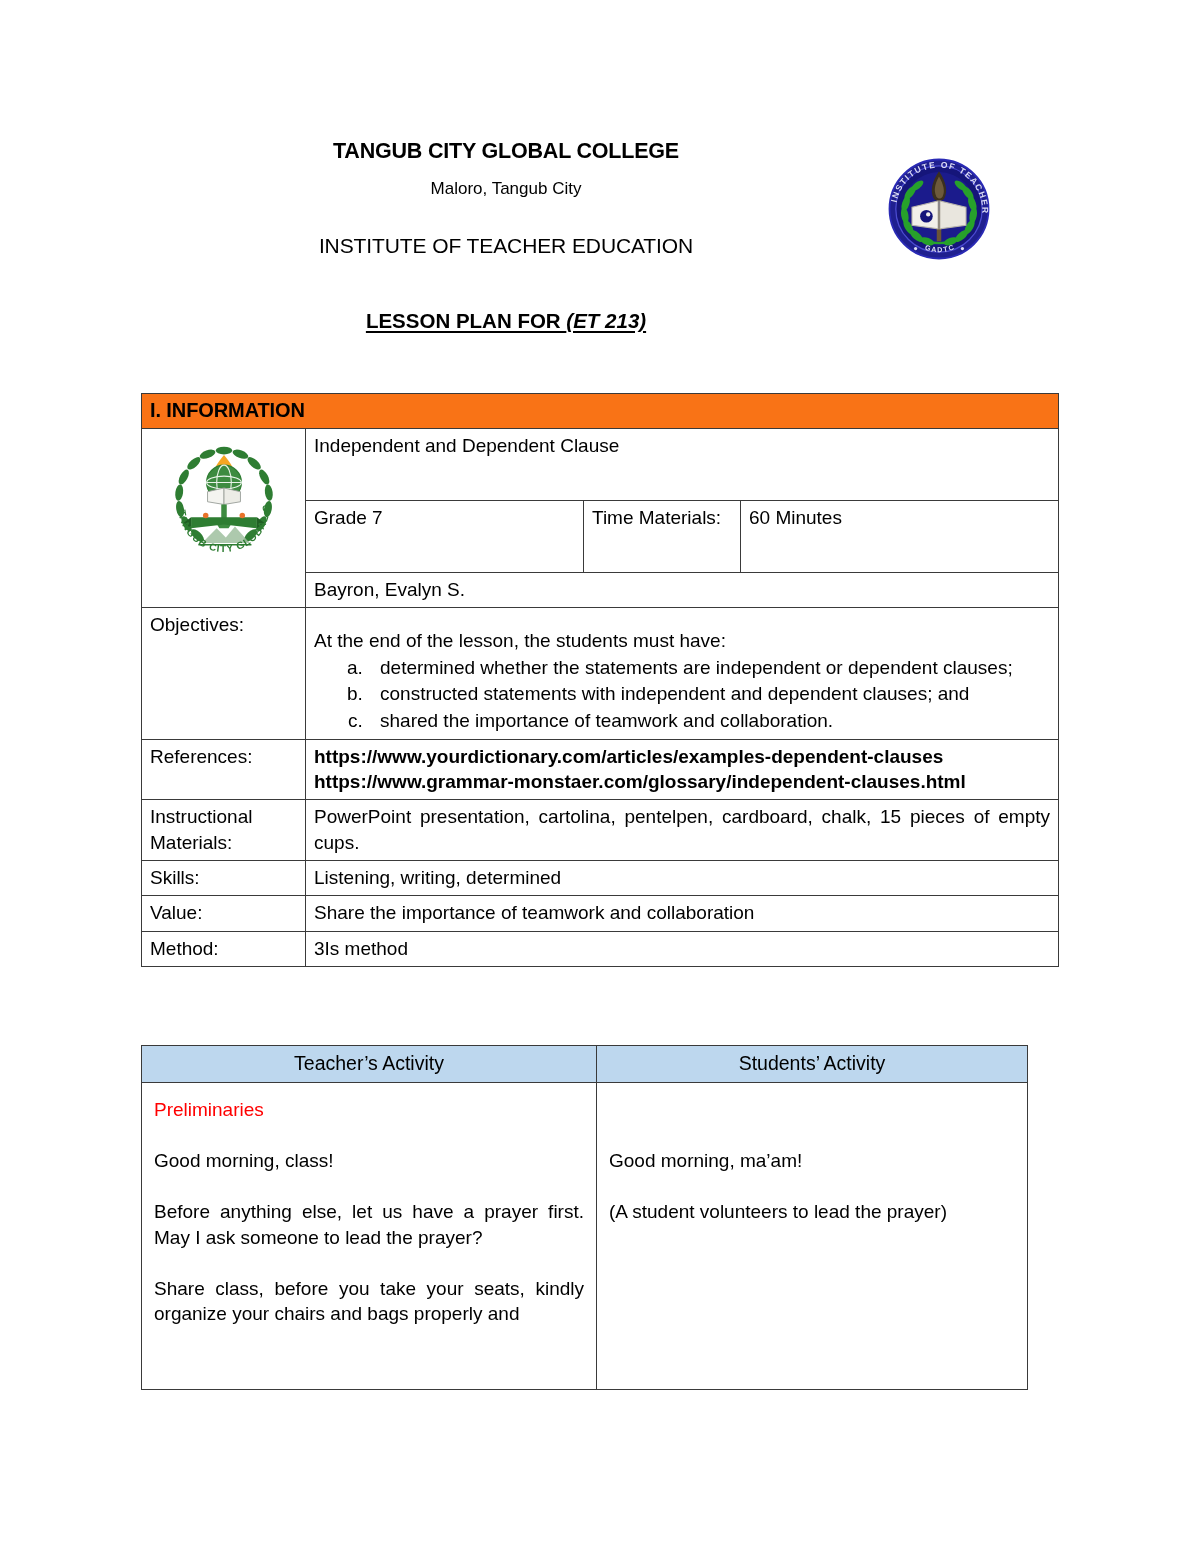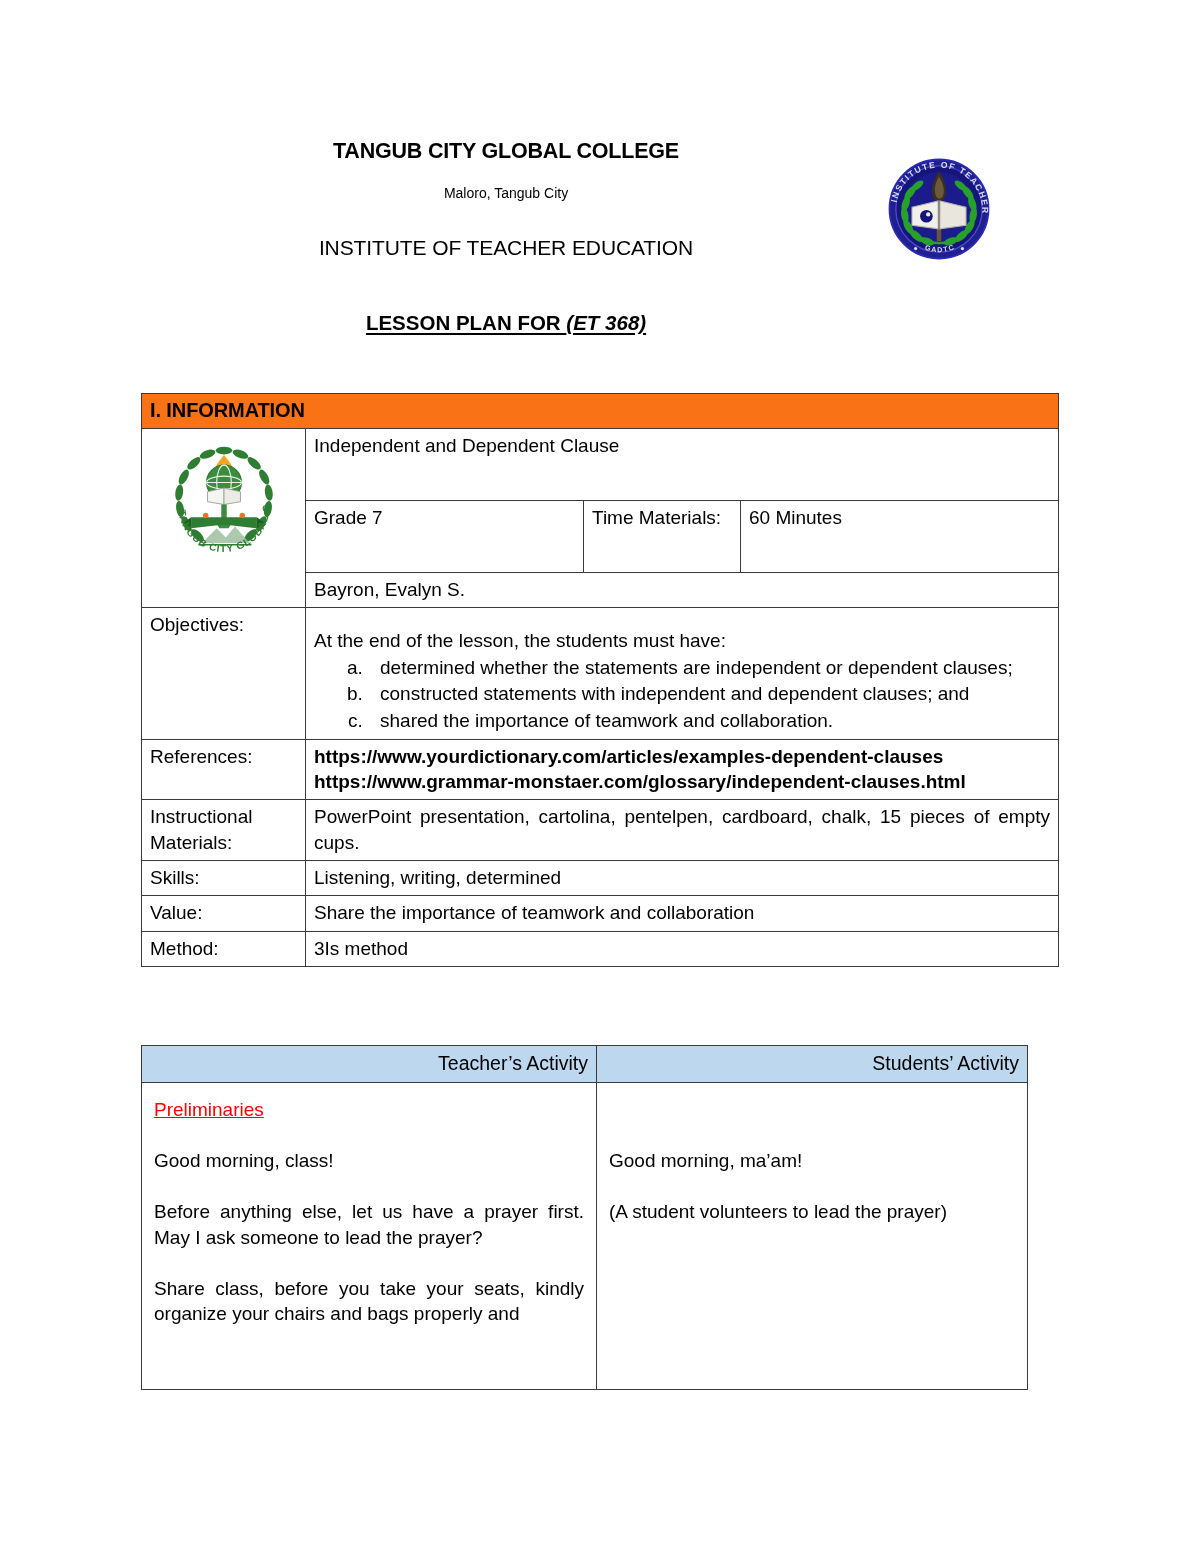--- a/index.html
+++ b/index.html
@@ -34,23 +34,23 @@
     text-align: center;
   }
   .school-name {
     font-size: 21.5px;
     font-weight: bold;
     letter-spacing: -0.2px;
     line-height: 1.28;
     white-space: nowrap;
   }
   .school-addr {
-    font-size: 14px;
+    font-size: 17px;
     line-height: 1.3;
-    margin-top: 18px;
+    margin-top: 12px;
   }
   .institute-name {
     font-size: 21px;
     line-height: 1.3;
     margin-top: 32px;
     letter-spacing: -0.1px;
   }
   .plan-title {
     margin-top: 50px;
     font-size: 20.5px;
@@ -101,21 +101,21 @@
   .band-head {
     background: #f97316;
     font-weight: bold;
     font-size: 20px;
     padding-top: 3px;
     padding-bottom: 4px;
     letter-spacing: -0.1px;
   }
   .band-sub {
     background: #BDD7EE;
-    text-align: right;
+    text-align: center;
     font-size: 19.5px;
     padding-top: 5px;
   }
 
   .logo-cell {
     padding: 0;
     vertical-align: top;
     text-align: center;
   }
   .tcgc-seal {
@@ -152,36 +152,35 @@
   .activity-cell p {
     margin: 0 0 26px 0;
     text-align: justify;
     text-justify: inter-word;
   }
   .activity-cell p:last-child { margin-bottom: 0; }
   .prelim-head {
     color: #FF0000;
     margin-bottom: 26px !important;
     text-align: left !important;
-    text-decoration: underline;
   }
   .spacer-line { margin: 0 0 26px 0; visibility: hidden; }
   .stu-cell p { text-align: left !important; }
 </style>
 </head>
 <body>
 
 <div class="page">
 
   <div class="doc-header">
     <div class="header-text-block">
       <div class="school-name">TANGUB CITY GLOBAL COLLEGE</div>
       <div class="school-addr">Maloro, Tangub City</div>
       <div class="institute-name">INSTITUTE OF TEACHER EDUCATION</div>
-      <div class="plan-title"><span>LESSON PLAN FOR </span><span class="course-code">(ET 368)</span></div>
+      <div class="plan-title"><span>LESSON PLAN FOR </span><span class="course-code">(ET 213)</span></div>
     </div>
   </div>
 
   <div class="ite-seal">
     <svg viewBox="0 0 140 140" width="140" height="126" xmlns="http://www.w3.org/2000/svg">
       <defs>
         <path id="iteArcTop" d="M 22,72 A 48,48 0 0 1 118,72" fill="none"></path>
         <path id="iteArcBot" d="M 26,74 A 44,44 0 0 0 114,74" fill="none"></path>
       </defs>
       <circle cx="70" cy="70" r="55" fill="#1f1f8f" stroke="#2a2ab5" stroke-width="2"></circle>

